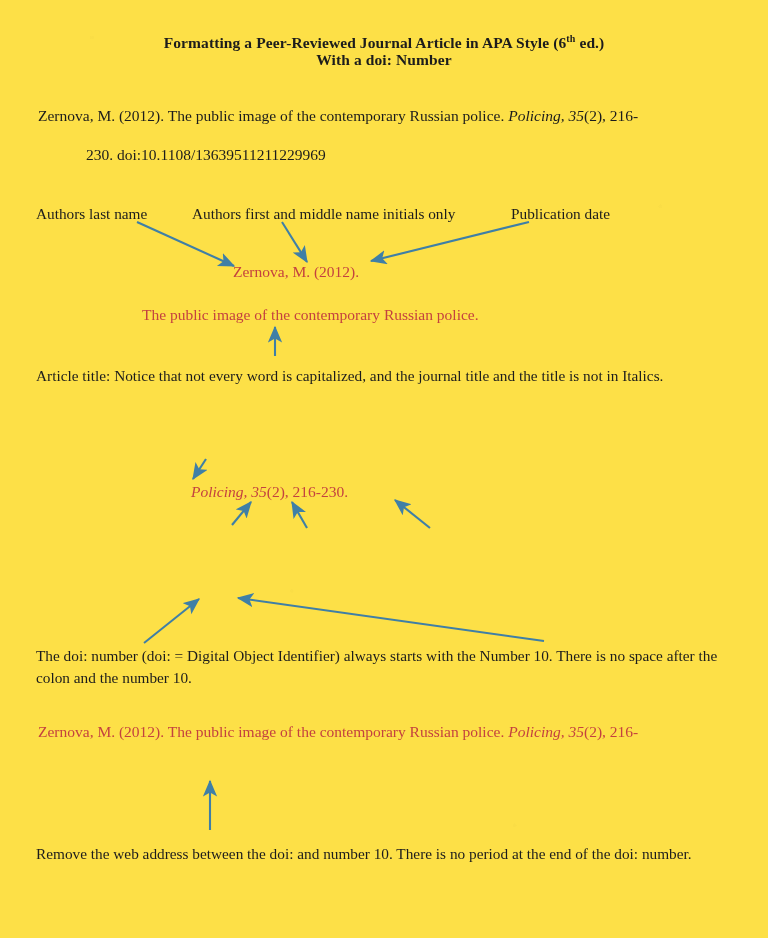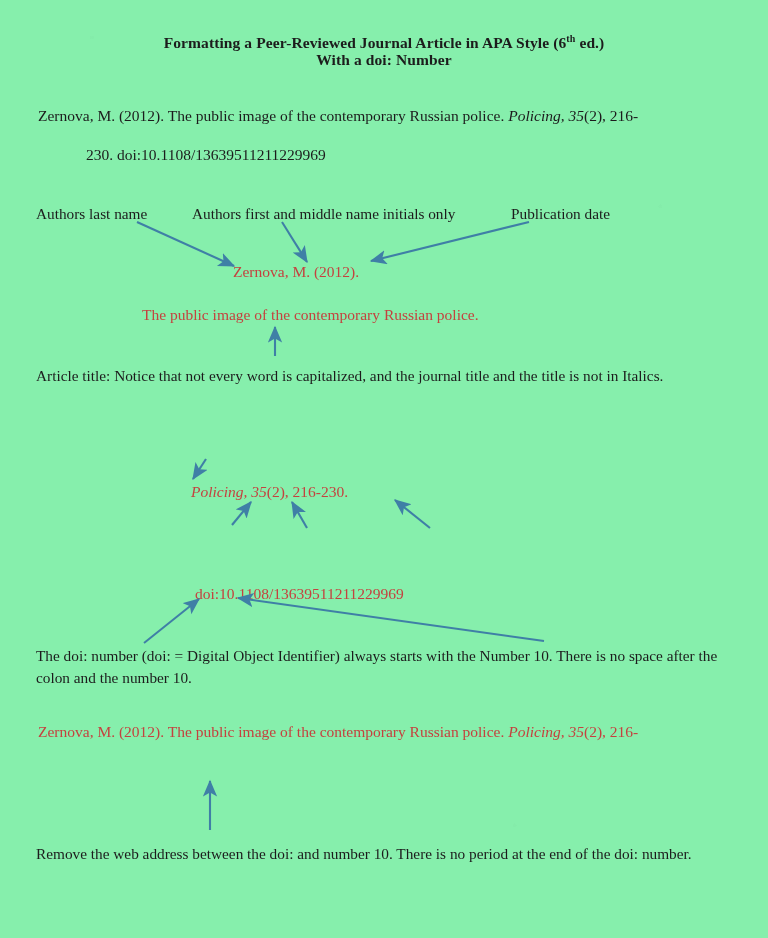--- a/index.html
+++ b/index.html
@@ -11,21 +11,21 @@
     width: 768px;
     height: 938px;
     position: relative;
     font-family: "Liberation Serif", "DejaVu Serif", serif;
     color: #1c1c1c;
     overflow: hidden;
   }
   .page {
     position: absolute;
     inset: 0;
-    background: #86efac;
+    background: #fde047;
   }
   
   .page::before {
     content: "";
     position: absolute;
     inset: 0;
     background:
       radial-gradient(circle at 12% 4%, rgba(0,0,0,0.012) 0 2px, transparent 2px),
       radial-gradient(circle at 86% 22%, rgba(0,0,0,0.010) 0 2px, transparent 2px),
       radial-gradient(circle at 38% 63%, rgba(0,0,0,0.010) 0 1.5px, transparent 2px),
@@ -96,21 +96,20 @@
   <div class="txt body-text red" style="left:233px; top:261px;">Zernova, M. (2012).</div>
 
   <div class="txt body-text red" style="left:142px; top:304px;">The public image of the contemporary Russian police.</div>
 
   <div class="txt para" style="left:36px; top:365px; width:680px;">Article title: Notice that not every word is capitalized, and the journal title and the title is not in Italics.</div>
 
 
   <div class="txt body-text red" style="left:191px; top:481px;"><span class="ital">Policing, 35</span><span>(2), 216-230.</span></div>
 
 
-  <div class="txt body-text red" style="left:195px; top:583px;">doi:10.1108/13639511211229969</div>
 
   <div class="txt para" style="left:36px; top:645px; width:690px;">The doi: number (doi: = Digital Object Identifier) always starts with the Number 10. There is no space after the colon and the number 10.</div>
 
   <div class="txt indent-cite red" style="left:38px; top:717px; width:690px;">
     <span><span>Zernova, M. (2012). The public image of the contemporary Russian police. </span><span class="ital">Policing, 35</span><span>(2), 216-</span></span>
   </div>
 
   <div class="txt para" style="left:36px; top:843px; width:690px;">Remove the web address between the doi: and number 10. There is no period at the end of the doi: number.</div>
 
   <svg class="layer-arrows" width="768" height="938" viewBox="0 0 768 938">

